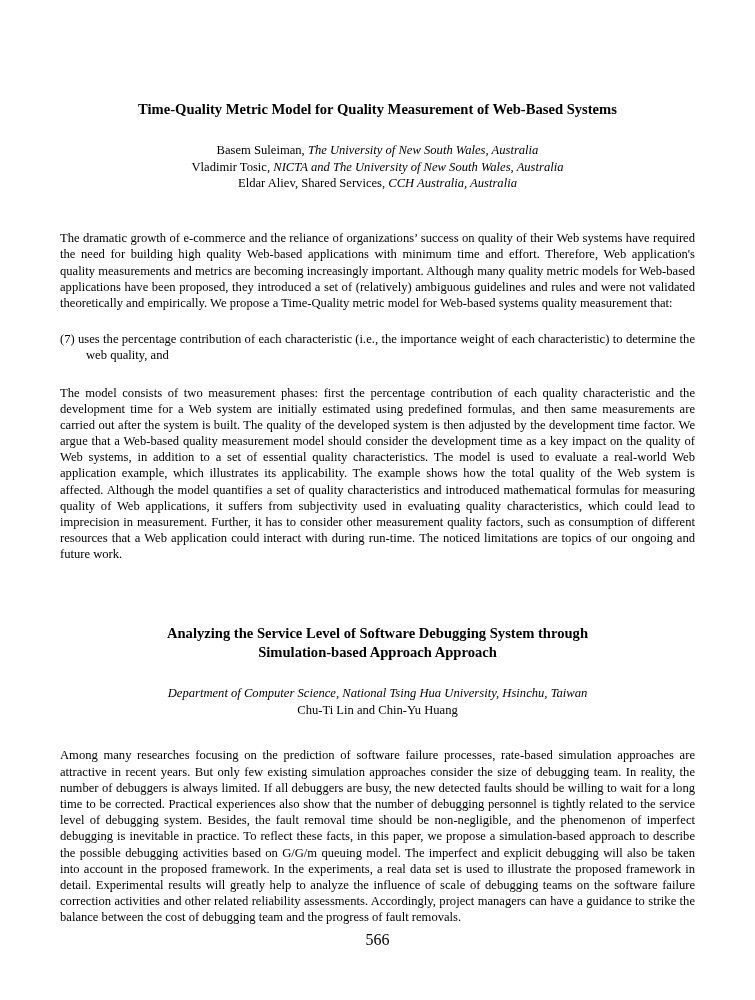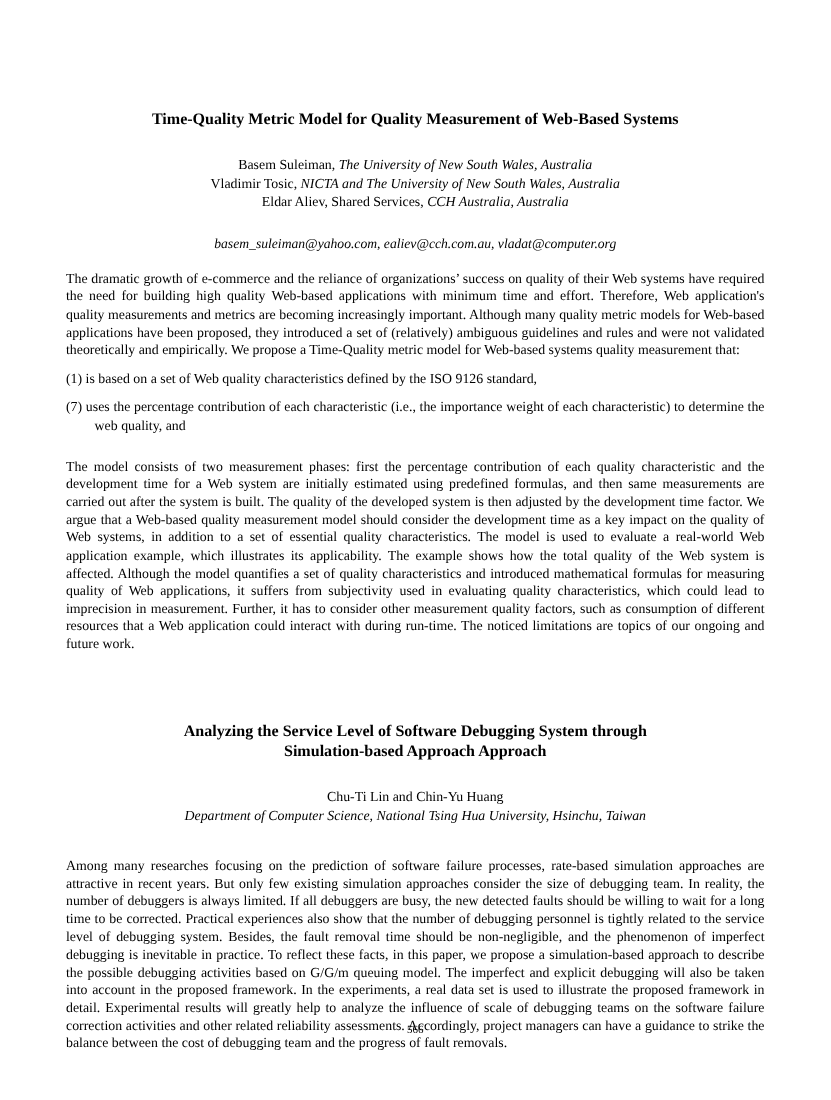--- a/index.html
+++ b/index.html
@@ -82,21 +82,21 @@
 
   .top-gap { height: 88px; }
 
   
   .page-number {
     position: absolute;
     left: 0;
     top: 931px;
     width: 755px;
     text-align: center;
-    font-size: 10px;
+    font-size: 16px;
     color: #000;
   }
 </style>
 </head>
 <body>
 
 <div class="page">
   <div class="content">
 
     <div class="top-gap"></div>
@@ -108,29 +108,27 @@
       <div class="sp-title-authors"></div>
 
       <div class="author-block">
         <div class="author-line"><span class="author-name">Basem Suleiman, </span><span class="affil">The University of New South Wales, Australia</span></div>
         <div class="author-line"><span class="author-name">Vladimir Tosic, </span><span class="affil">NICTA and The University of New South Wales, Australia</span></div>
         <div class="author-line"><span class="author-name">Eldar Aliev, Shared Services, </span><span class="affil">CCH Australia, Australia</span></div>
       </div>
 
       <div class="sp-authors-email"></div>
 
-      <div class="email-line">basem_suleiman@yahoo.com, ealiev@cch.com.au, vladat@computer.org</div>
 
       <div class="sp-email-body"></div>
 
       <p class="para">The dramatic growth of e-commerce and the reliance of organizations’ success on quality of their Web systems have required the need for building high quality Web-based applications with minimum time and effort. Therefore, Web application's quality measurements and metrics are becoming increasingly important. Although many quality metric models for Web-based applications have been proposed, they introduced a set of (relatively) ambiguous guidelines and rules and were not validated theoretically and empirically. We propose a Time-Quality metric model for Web-based systems quality measurement that:</p>
 
       <div class="sp-list"></div>
 
-      <p class="list-item">(1) is based on a set of Web quality characteristics defined by the ISO 9126 standard,</p>
 
       <div class="sp-list"></div>
 
       <p class="list-item">(7) uses the percentage contribution of each characteristic (i.e., the importance weight of each characteristic) to determine the web quality, and</p>
 
       <div class="sp-list"></div>
 
 
       <div class="sp-para"></div>
 
@@ -142,22 +140,22 @@
     <div class="article">
 
       <h1 class="article-title">
         <span>Analyzing the Service Level of Software Debugging System through</span><br>
         <span>Simulation-based Approach Approach</span>
       </h1>
 
       <div class="sp-title2-auth"></div>
 
       <div class="author-block">
+        <div class="author-line affil">Department of Computer Science, National Tsing Hua University, Hsinchu, Taiwan</div>
         <div class="author-line author-name">Chu-Ti Lin and Chin-Yu Huang</div>
-        <div class="author-line affil">Department of Computer Science, National Tsing Hua University, Hsinchu, Taiwan</div>
       </div>
 
       <div class="sp-email-body"></div>
 
       <p class="para">Among many researches focusing on the prediction of software failure processes, rate-based simulation approaches are attractive in recent years. But only few existing simulation approaches consider the size of debugging team. In reality, the number of debuggers is always limited. If all debuggers are busy, the new detected faults should be willing to wait for a long time to be corrected. Practical experiences also show that the number of debugging personnel is tightly related to the service level of debugging system. Besides, the fault removal time should be non-negligible, and the phenomenon of imperfect debugging is inevitable in practice. To reflect these facts, in this paper, we propose a simulation-based approach to describe the possible debugging activities based on G/G/m queuing model. The imperfect and explicit debugging will also be taken into account in the proposed framework. In the experiments, a real data set is used to illustrate the proposed framework in detail. Experimental results will greatly help to analyze the influence of scale of debugging teams on the software failure correction activities and other related reliability assessments. Accordingly, project managers can have a guidance to strike the balance between the cost of debugging team and the progress of fault removals.</p>
     </div>
 
   </div>
 
   <div class="page-number">566</div>

